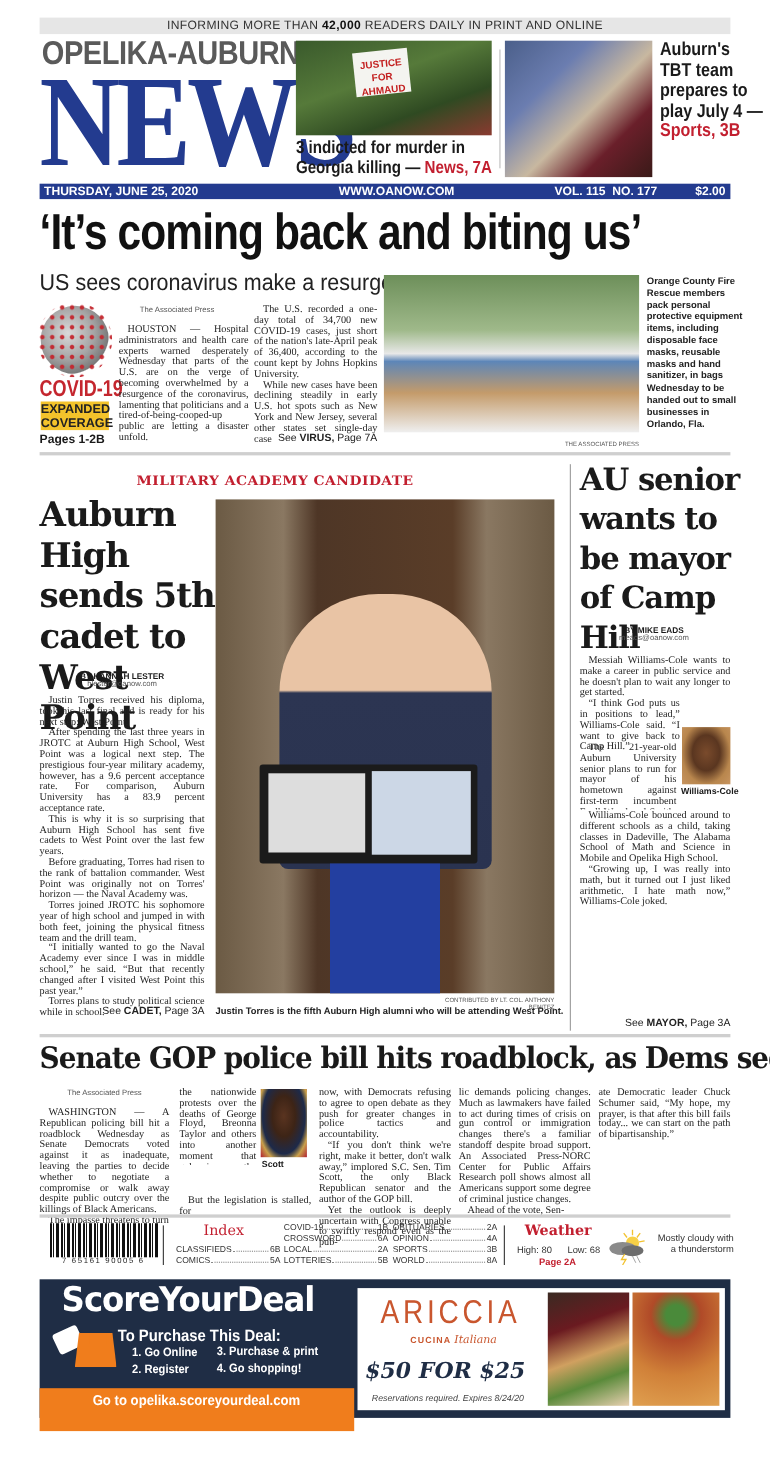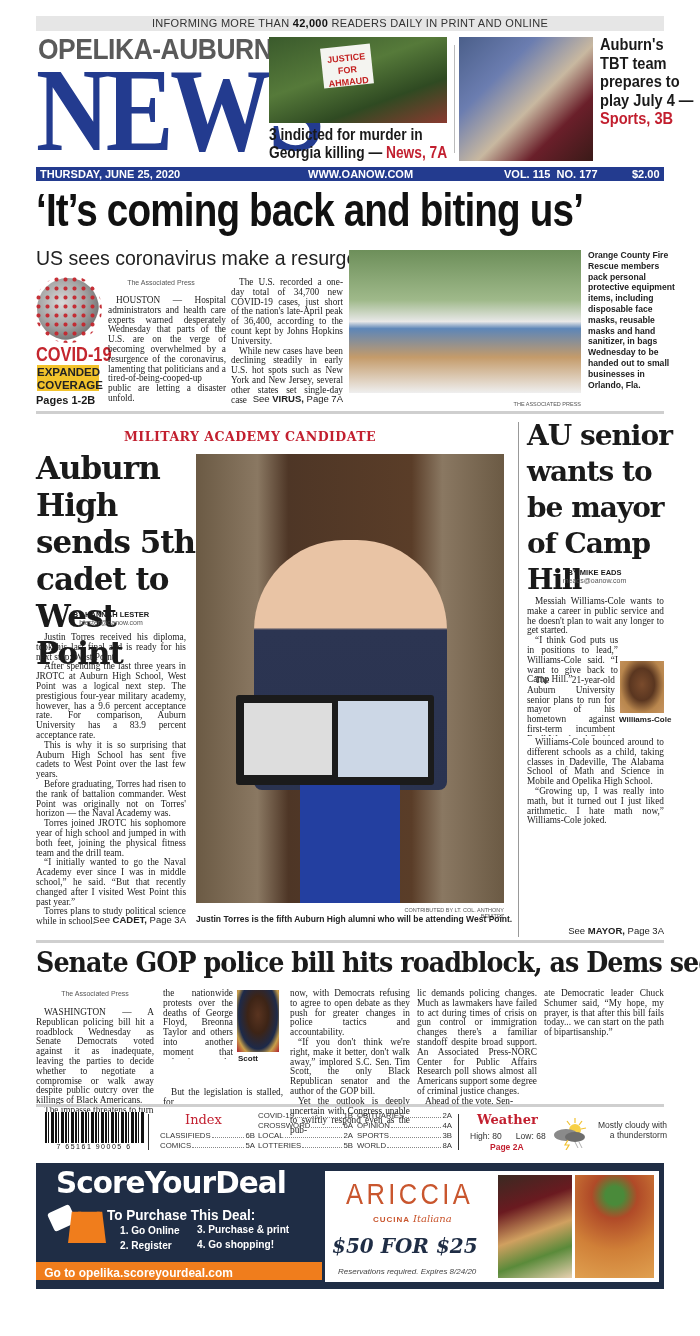--- a/index.html
+++ b/index.html
@@ -63,21 +63,21 @@
 .wpage{left:490px;top:1142px;font-family:"Liberation Sans",sans-serif;font-weight:bold;font-size:8.5px;color:#c21f2f}
 .wicon{left:551px;top:1116px;width:40px;height:34px}
 .wdesc{left:597px;top:1120px;width:70px;font-family:"Liberation Sans",sans-serif;font-size:8.5px;line-height:10px;text-align:right;color:#333}
 .ad{left:36px;top:1163px;width:628px;height:126px;background:#1f2d45}
 .adbrand{left:56px;top:1164px;font-family:"DejaVu Sans",sans-serif;font-weight:bold;font-size:31px;color:#fff;letter-spacing:-1px;transform:scaleX(.95);transform-origin:left top;white-space:nowrap}
 .adtag{left:50px;top:1208px;width:24px;height:20px;background:#fff;transform:rotate(-25deg);border-radius:3px}
 .adbag{left:68px;top:1205px;width:38px;height:38px;background:#f07d1c;clip-path:polygon(10% 18%,90% 18%,100% 100%,0 100%)}
 .adbag::before{content:"";position:absolute;left:10px;top:0;width:16px;height:14px;border:3px solid #f07d1c;border-bottom:none;border-radius:8px 8px 0 0}
 .adhead{left:107px;top:1206px;font-family:"Liberation Sans",sans-serif;font-weight:bold;font-size:15px;color:#fff;white-space:nowrap;transform:scaleX(.9);transform-origin:left top}
 .adsteps{font-family:"Liberation Sans",sans-serif;font-weight:bold;font-size:11px;color:#fff;white-space:nowrap;transform:scaleX(.92);transform-origin:left top}
-.adurl{left:36px;top:1262px;width:286px;height:18px;background:#f07d1c;font-family:"Liberation Sans",sans-serif;font-weight:bold;font-size:13px;color:#fff;line-height:22px}
+.adurl{left:36px;top:1262px;width:286px;height:39px;background:#f07d1c;font-family:"Liberation Sans",sans-serif;font-weight:bold;font-size:13px;color:#fff;text-align:center;line-height:22px}
 .adurl span{display:inline-block;transform:scaleX(.92)}
 .adright{left:325px;top:1171px;width:334px;height:111px;background:#fff}
 .aricc{left:346px;top:1177px;font-family:"Liberation Sans",sans-serif;font-size:30px;color:#c9562e;letter-spacing:4px;transform:scaleX(.85);transform-origin:left top}
 .cucina{left:373px;top:1213px;font-family:"Liberation Sans",sans-serif;font-weight:bold;font-size:8px;color:#c9562e;letter-spacing:1px;white-space:nowrap}
 .cucina i{font-family:"DejaVu Serif",serif;font-size:10px;font-weight:normal;letter-spacing:0}
 .deal{left:332px;top:1234px;font-family:"DejaVu Serif",serif;font-weight:bold;font-style:italic;font-size:20px;color:#1f2d45;white-space:nowrap}
 .resv{left:338px;top:1267px;font-family:"Liberation Sans",sans-serif;font-style:italic;font-size:8px;color:#444;white-space:nowrap}
 .food1{left:498px;top:1175px;width:74px;height:103px;background:linear-gradient(160deg,#3a2a22 0%,#6a1a20 30%,#d0a060 55%,#5a8a3a 75%,#e8d0b0 100%)}
 .food2{left:575px;top:1175px;width:79px;height:103px;background:radial-gradient(circle at 50% 20%,#4a8a3a 0%,#4a8a3a 10%,#b04a28 25%,#d08038 60%,#e0a050 100%)}
 </style>

